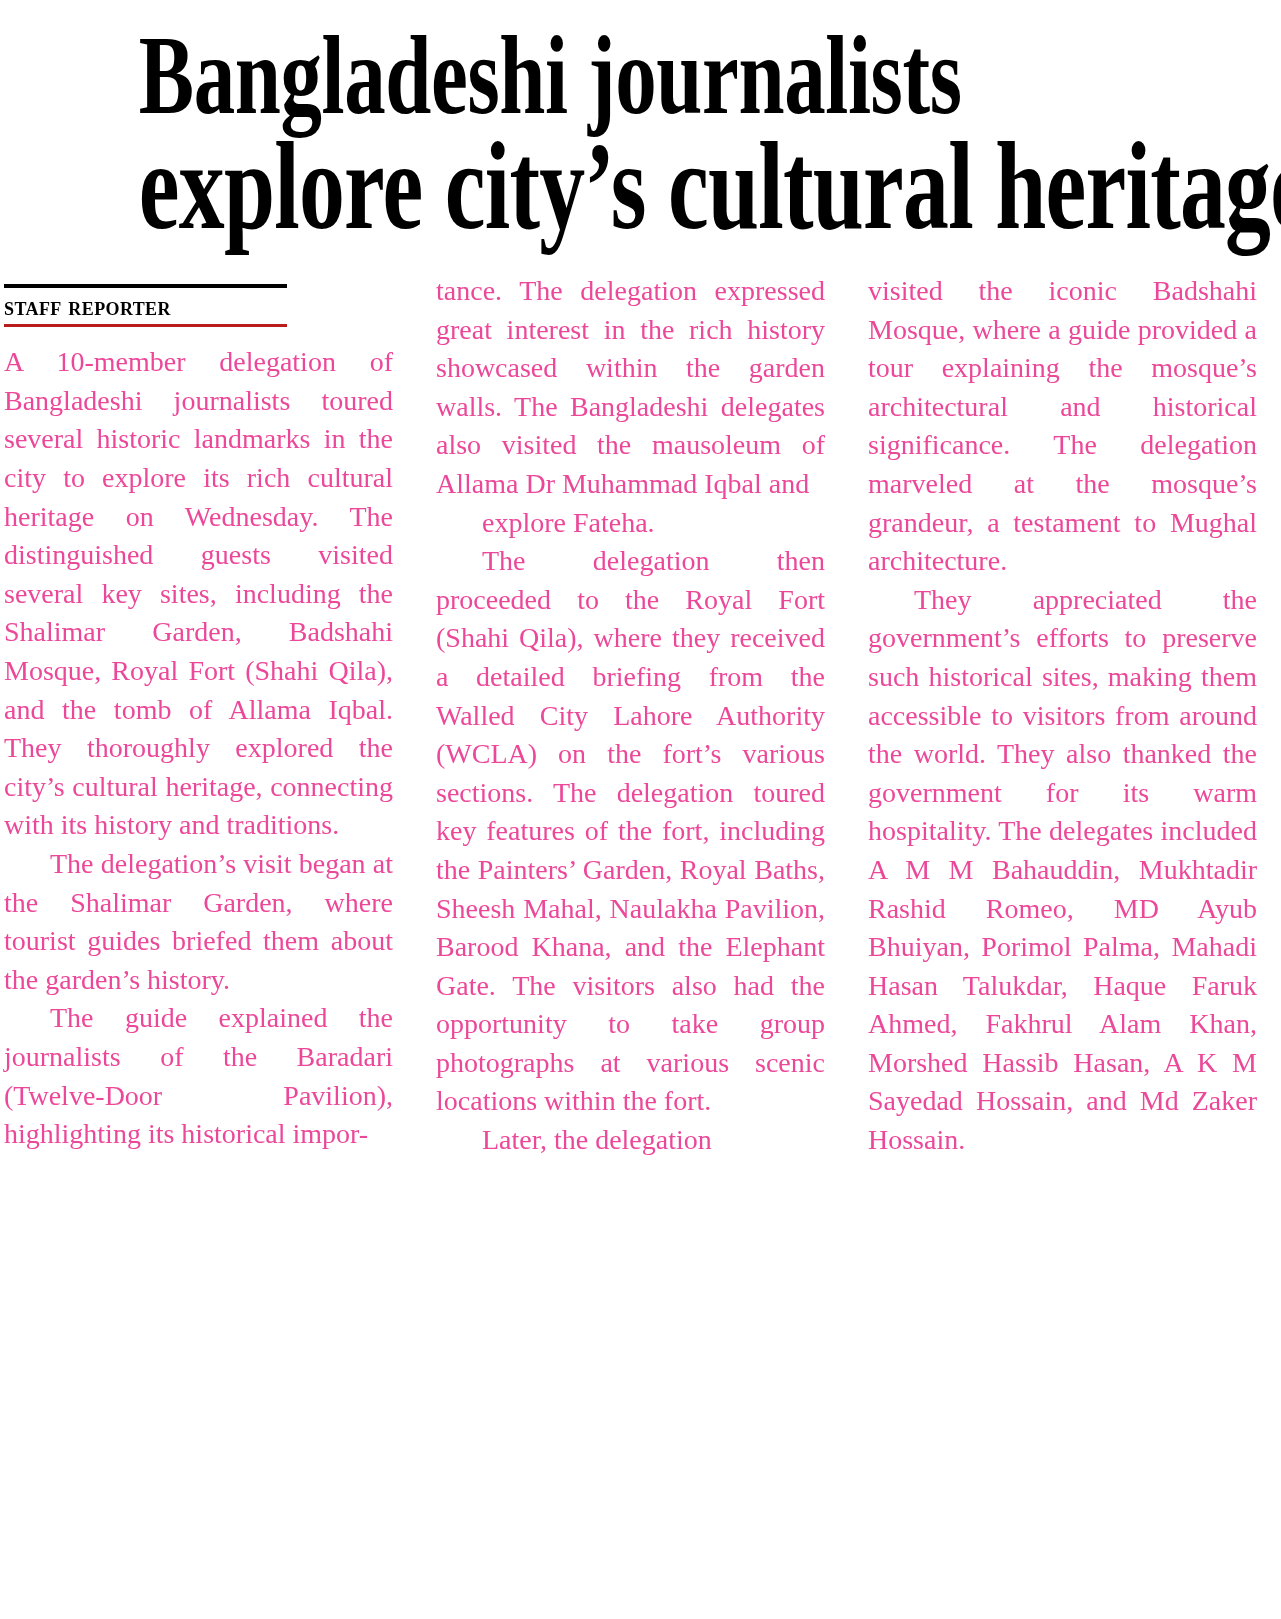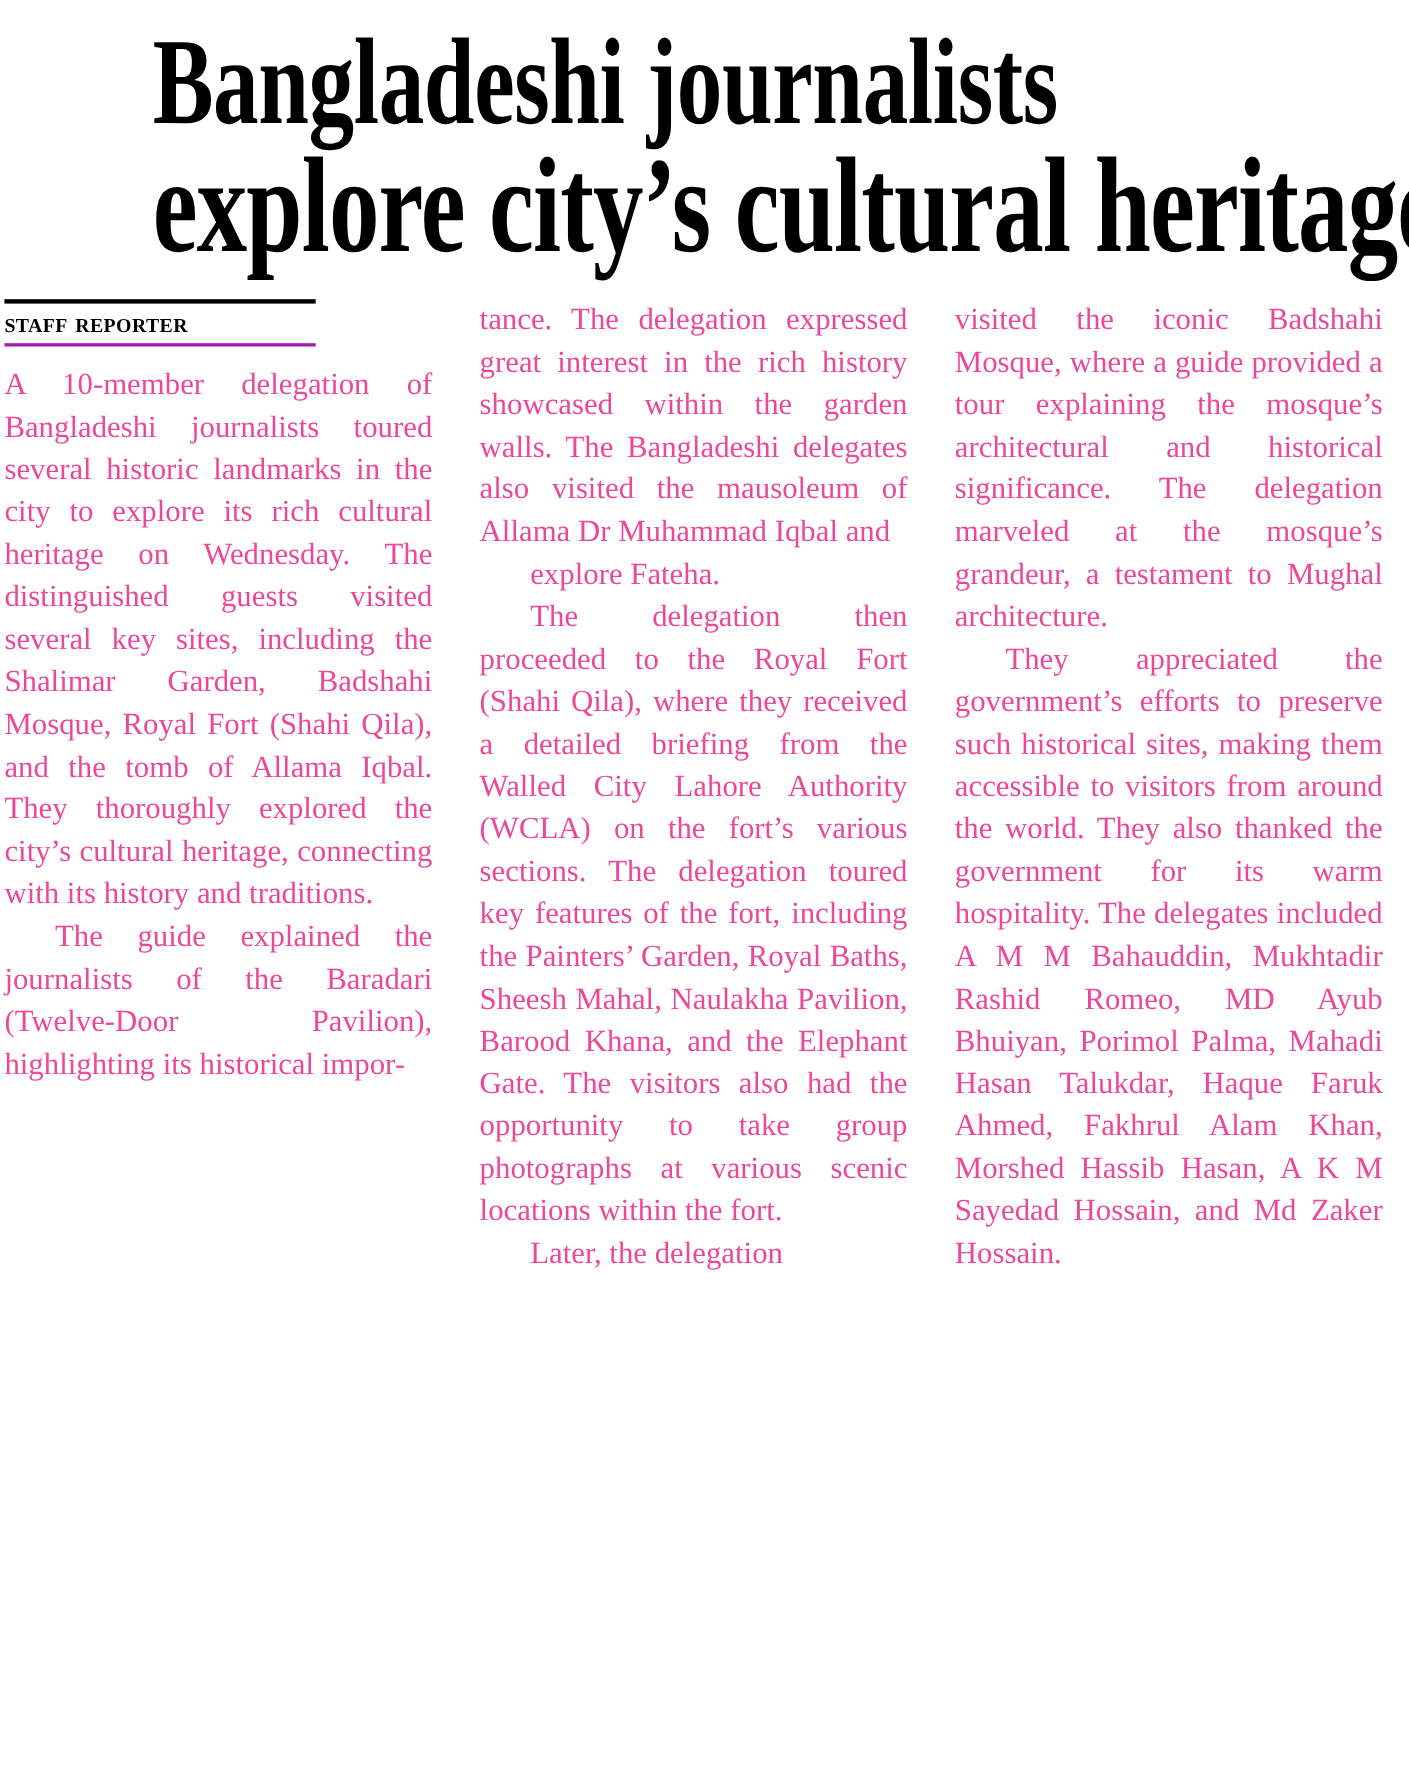--- a/index.html
+++ b/index.html
@@ -59,23 +59,23 @@
     gap: 43px;
   }
   .col {
     width: 389px;
     flex: 0 0 389px;
   }
 
   
   .byline-wrap {
     border-top: 4px solid #000;
-    border-bottom: 3px solid #a21caf;
+    border-bottom: 3px solid #b91c1c;
     padding: 6px 0 4px 0;
-    margin: 0 0 16px 0;
+    margin: 12px 0 16px 0;
     width: 283px;
   }
   .byline {
     margin: 0;
     font-family: "Liberation Serif", "DejaVu Serif", serif;
     font-weight: 700;
     font-size: 25px;
     line-height: 1.05;
     font-variant: small-caps;
     letter-spacing: 0.4px;
@@ -109,20 +109,21 @@
     <span class="hl-line hl-line-2">explore city’s cultural heritage</span>
   </h1>
 
   <div class="columns">
 
     <div class="col">
       <div class="byline-wrap">
         <p class="byline">Staff Reporter</p>
       </div>
       <p class="para noindent">A 10-member delegation of Bangladeshi journalists toured several historic landmarks in the city to explore its rich cultural heritage on Wednesday. The distinguished guests visited several key sites, including the Shalimar Garden, Badshahi Mosque, Royal Fort (Shahi Qila), and the tomb of Allama Iqbal. They thoroughly explored the city’s cultural heritage, connecting with its history and traditions.</p>
+      <p class="para indent">The delegation’s visit began at the Shalimar Garden, where tourist guides briefed them about the garden’s history.</p>
       <p class="para indent">The guide explained the journalists of the Baradari (Twelve-Door Pavilion), highlighting its historical impor-</p>
     </div>
 
     <div class="col">
       <p class="para noindent">tance. The delegation expressed great interest in the rich history showcased within the garden walls. The Bangladeshi delegates also visited the mausoleum of Allama Dr Muhammad Iqbal and</p>
       <p class="para indent">explore Fateha.</p>
       <p class="para indent">The delegation then proceeded to the Royal Fort (Shahi Qila), where they received a detailed briefing from the Walled City Lahore Authority (WCLA) on the fort’s various sections. The delegation toured key features of the fort, including the Painters’ Garden, Royal Baths, Sheesh Mahal, Naulakha Pavilion, Barood Khana, and the Elephant Gate. The visitors also had the opportunity to take group photographs at various scenic locations within the fort.</p>
       <p class="para indent">Later, the delegation</p>
     </div>
 

